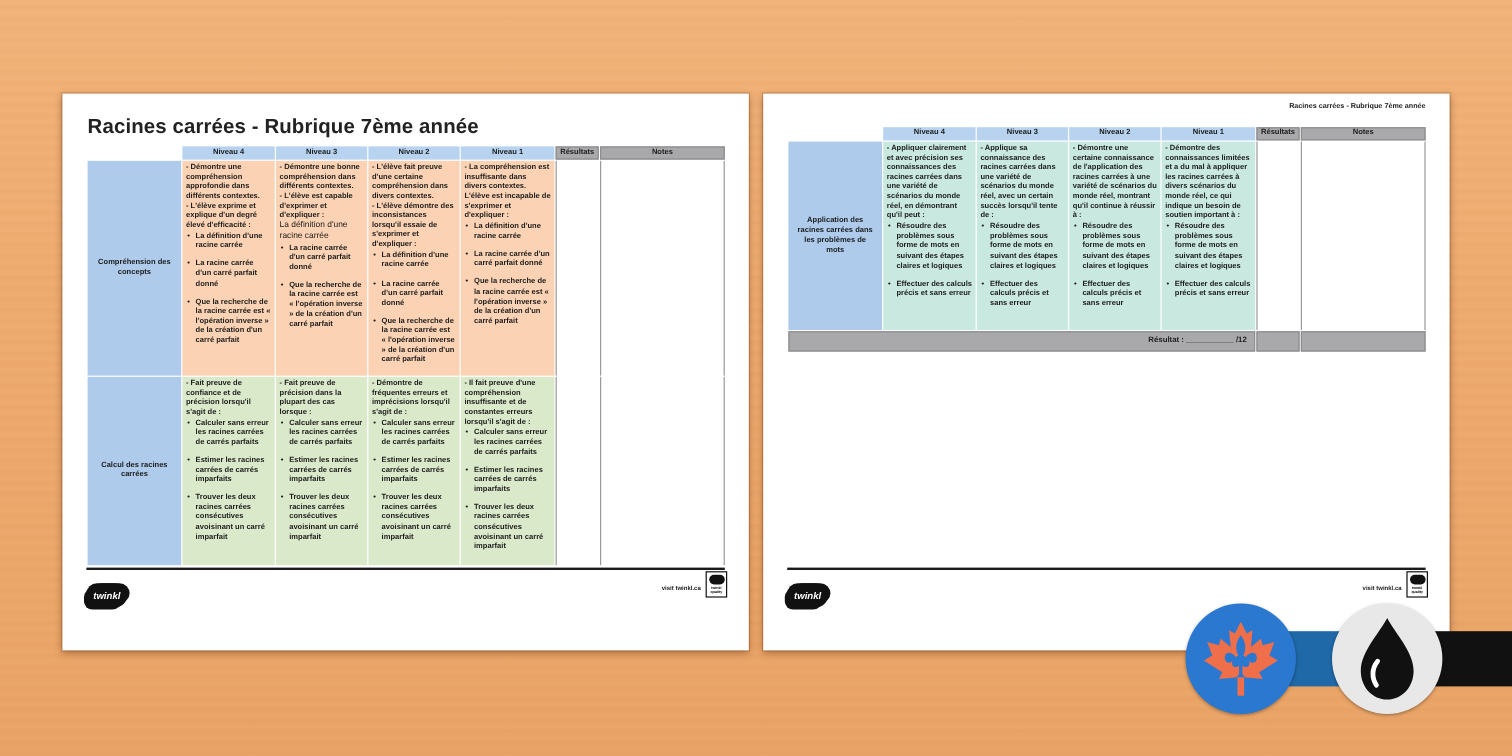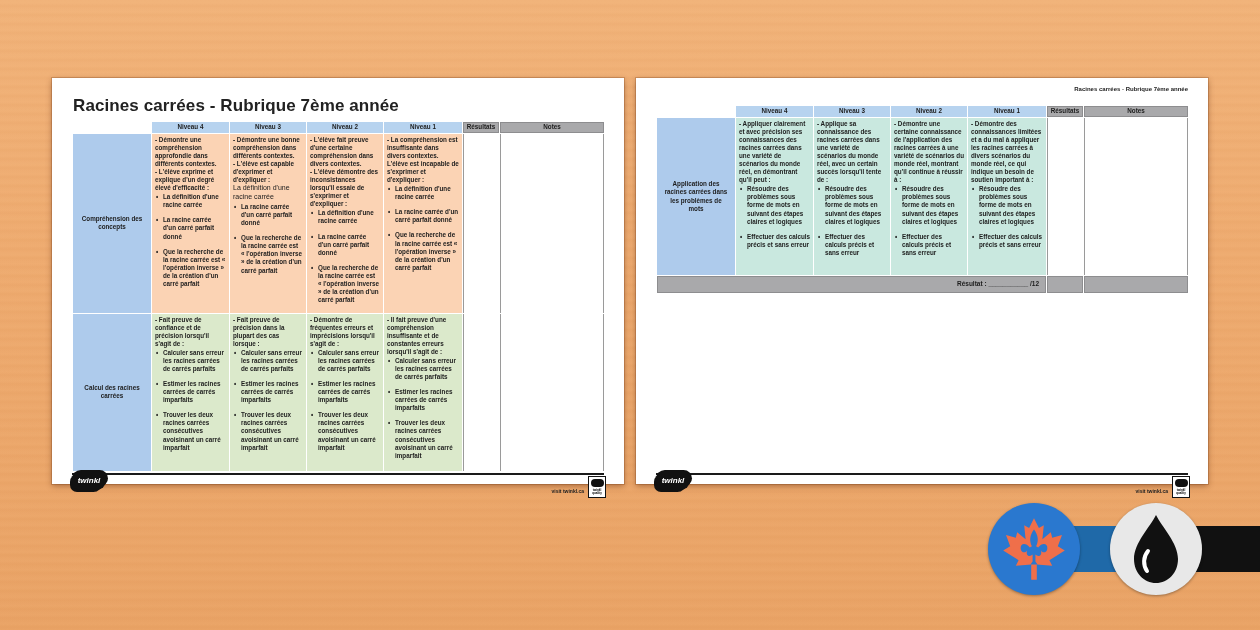--- a/index.html
+++ b/index.html
@@ -8,21 +8,21 @@
       font-family: "Liberation Sans", sans-serif;
       position: relative;
       background:
         repeating-linear-gradient(0deg, rgba(200,120,50,0.00) 0px, rgba(200,120,50,0.06) 3px, rgba(255,200,140,0.05) 6px, rgba(200,120,50,0.00) 9px),
         linear-gradient(180deg, #f1b37a 0%, #eeab70 40%, #e9a366 100%);
     }
     .page {
       position: absolute;
       top: 78px;
       width: 572px;
-      height: 406px;
+      height: 464px;
       background: #ffffff;
       box-shadow: 0 2px 6px rgba(90,40,10,0.45), 0 0 0 1px rgba(120,60,20,0.25);
     }
     .page-left { left: 52px; }
     .page-right { left: 636px; }
 
     .page-title {
       position: absolute;
       left: 21px; top: 18px;
       font-size: 17px; font-weight: bold; color: #222;
@@ -83,21 +83,21 @@
     ul.bullets li::before { content: "•"; position: absolute; left: 1px; top: 0; }
 
     tr.total-row td { background: #a9a9ab; height: 17px; border: 1px solid #8d8d8f; }
     td.total-label { text-align: right; font-weight: bold; padding-right: 6px; font-size: 6.5px; }
 
     .footer-rule {
       position: absolute; left: 20px; right: 20px; top: 395px;
       height: 2px; background: #1a1a1a;
     }
     .twinkl-logo {
-      position: absolute; left: 20px; top: 392px;
+      position: absolute; left: 20px; top: 408px;
       width: 34px; height: 20px;
       background: #111; color: #fff;
       border-radius: 11px 13px 12px 10px;
       font-size: 8px; font-weight: bold; font-style: italic;
       display: flex; align-items: center; justify-content: center;
       box-shadow: -3px 3px 0 -1px #111, 4px -2px 0 -2px #111;
     }
     .visit-link {
       position: absolute; right: 40px; top: 410px;
       font-size: 5px; font-weight: bold; color: #222;

